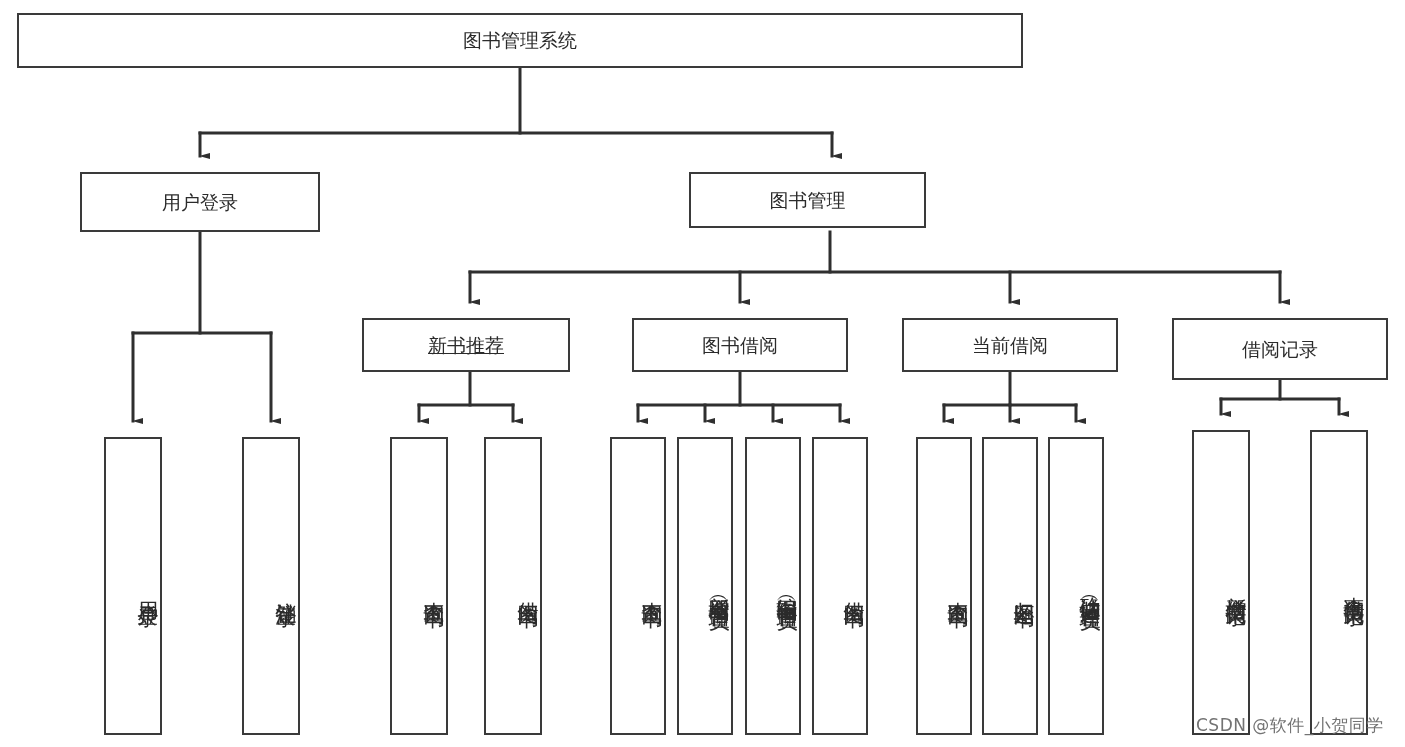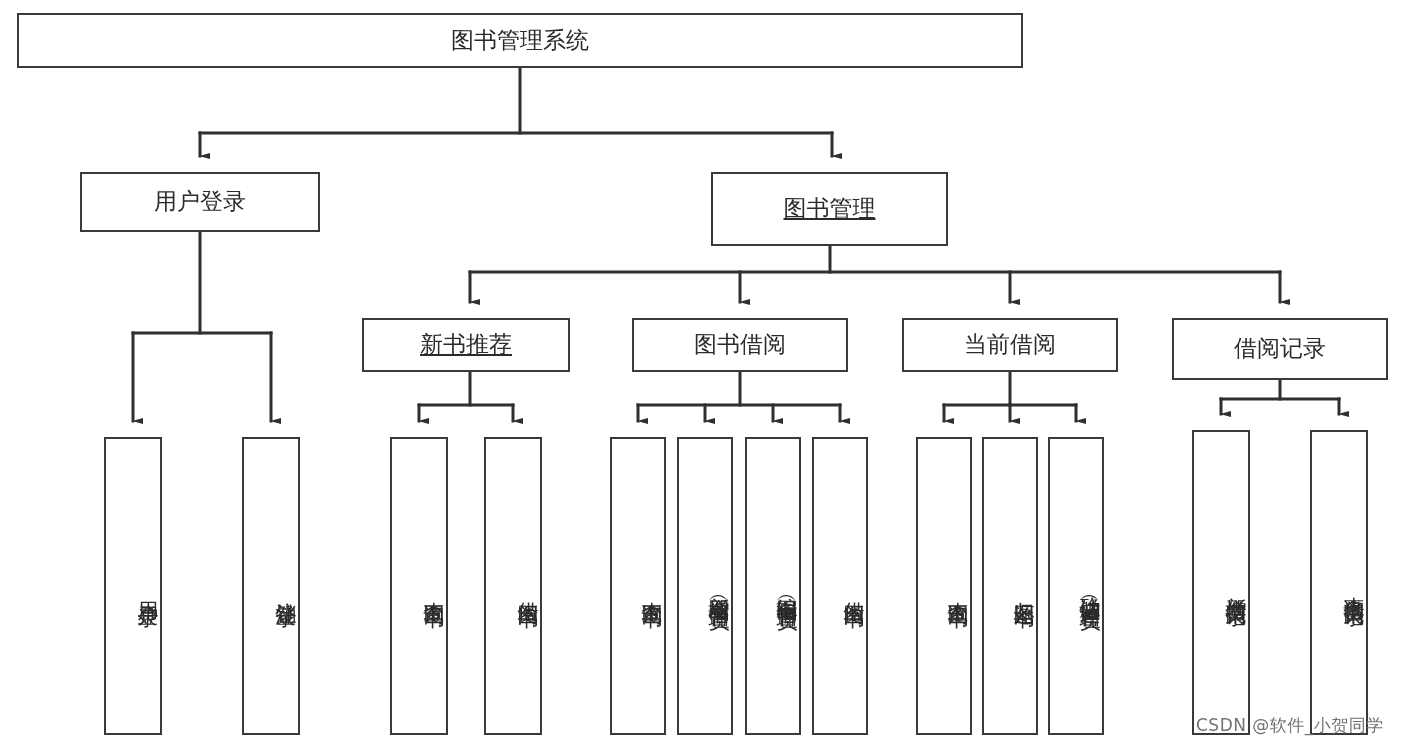--- a/index.html
+++ b/index.html
@@ -12,21 +12,21 @@
   svg#connectors{position:absolute;left:0;top:0;width:1405px;height:747px;}
   .node{
     position:absolute;
     box-sizing:border-box;
     background:#ffffff;
     border:2px solid #3a3a3a;
     display:flex;align-items:center;justify-content:center;
     color:#2b2b2b;
     line-height:1.18;
   }
-  .node.h{ font-size:23px; }
+  .node.h{ font-size:19px; }
   .node.v{
     writing-mode:vertical-rl;
     text-orientation:upright;
     font-size:21px;
     letter-spacing:2px;
     padding-top:6px;
     align-items:flex-start;
     justify-content:center;
   }
   .node.v.top{ align-items:flex-start; }
@@ -89,21 +89,21 @@
       <path d="M1280,372 L1280,399"></path>
       <path d="M1221,399 L1339,399"></path>
       <path d="M1221,399 L1221,414" marker-end="url(#arrow)"></path>
       <path d="M1339,399 L1339,414" marker-end="url(#arrow)"></path>
     </g>
   </svg>
 
   <div class="node h" style="left: 17px; top: 13px; width: 1006px; height: 55px;">图书管理系统</div>
 
   <div class="node h" style="left: 80px; top: 172px; width: 240px; height: 60px;">用户登录</div>
-  <div class="node h" style="left: 711px; top: 172px; width: 237px; height: 74px; text-decoration: underline;">图书管理</div>
+  <div class="node h" style="left: 689px; top: 172px; width: 237px; height: 56px;">图书管理</div>
 
   <div class="node h" style="left: 362px; top: 318px; width: 208px; height: 54px; text-decoration: underline;">新书推荐</div>
   <div class="node h" style="left: 632px; top: 318px; width: 216px; height: 54px;">图书借阅</div>
   <div class="node h" style="left: 902px; top: 318px; width: 216px; height: 54px;">当前借阅</div>
   <div class="node h" style="left: 1172px; top: 318px; width: 216px; height: 62px;">借阅记录</div>
 
   <div class="node v" style="left: 104px; top: 437px; width: 58px; height: 298px;">用户登录</div>
   <div class="node v" style="left: 242px; top: 437px; width: 58px; height: 298px;">注销登录</div>
   <div class="node v" style="left: 390px; top: 437px; width: 58px; height: 298px;">查询图书</div>
   <div class="node v" style="left: 484px; top: 437px; width: 58px; height: 298px;">借阅图书</div>

